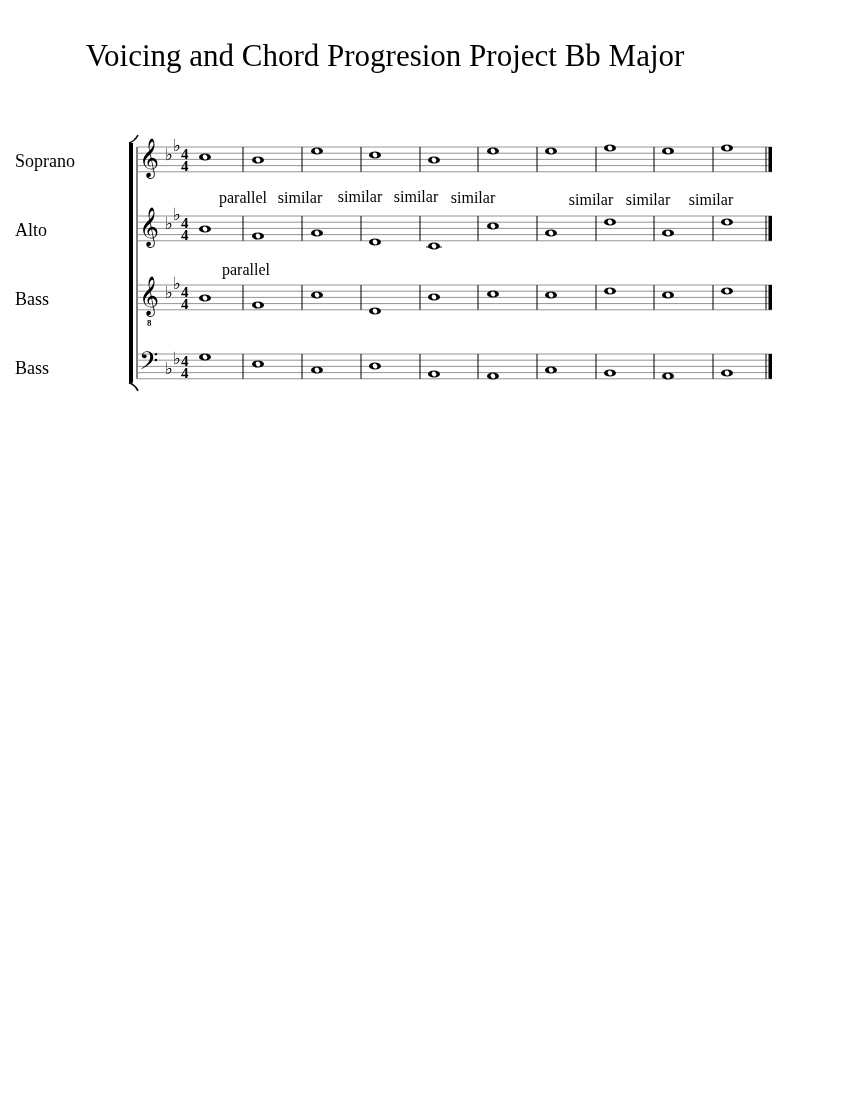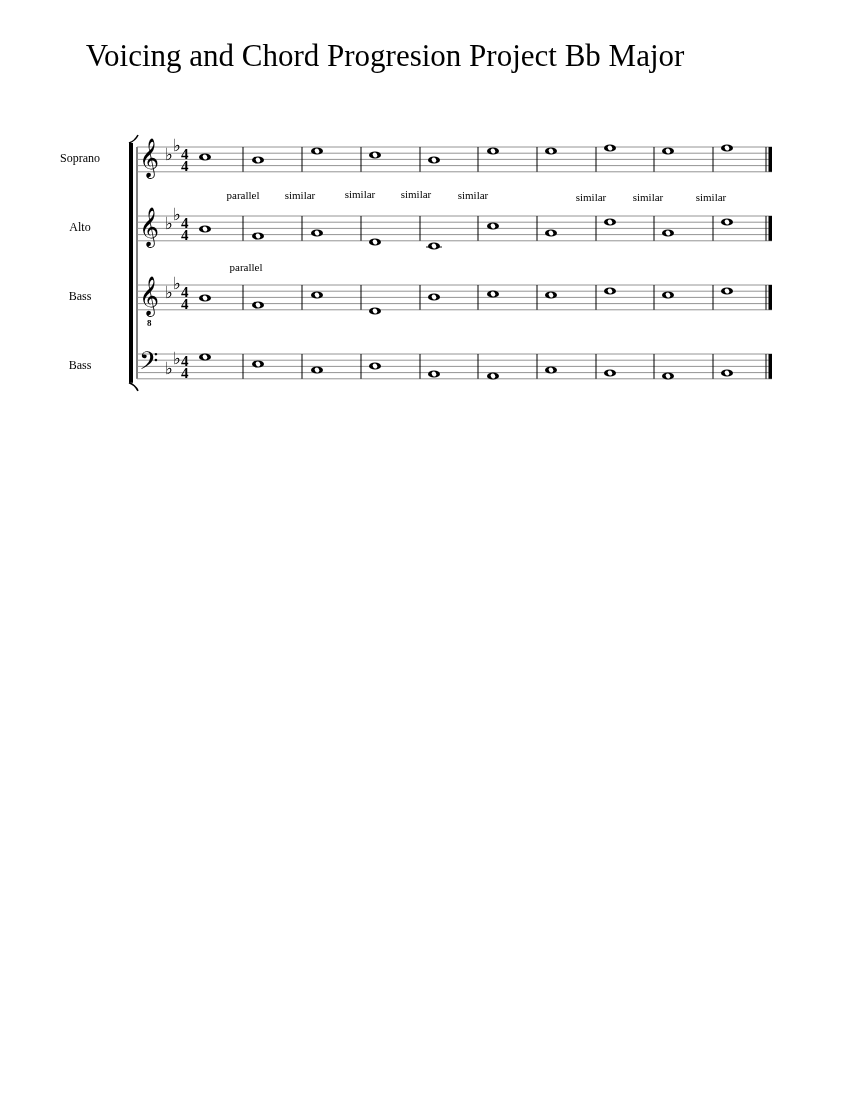--- a/index.html
+++ b/index.html
@@ -1,22 +1,22 @@
 <!DOCTYPE html>
 <html><head>
 <meta charset="utf-8">
 <style>
   html, body { margin: 0; padding: 0; background: #ffffff; }
   body { width: 850px; height: 1100px; position: relative; overflow: hidden;
          font-family: "Liberation Serif", "DejaVu Serif", serif; color: #000; }
   .title { position: absolute; top: 36px; left: 0; width: 770px; text-align: center;
            font-size: 31px; line-height: 40px; }
   .score { position: absolute; left: 0; top: 0; width: 850px; height: 420px; }
-  .inst-label { position: absolute; font-size: 12px; text-align: center; width: 110px; left: 25px; }
-  .annot { position: absolute; font-size: 11px; transform: translateX(-50%); white-space: nowrap; }
+  .inst-label { position: absolute; font-size: 18px; text-align: left; width: 110px; left: 15px; }
+  .annot { position: absolute; font-size: 16px; transform: translateX(-50%); white-space: nowrap; }
 </style>
 </head>
 <body>
 
 <div class="title">Voicing and Chord Progresion Project Bb Major</div>
 
 <div id="labels">
     <div class="inst-label" style="top: 151px;">Soprano</div>
     <div class="inst-label" style="top: 220px; font-family: Liberation Serif, serif;">Alto</div>
     <div class="inst-label" style="top: 289px;">Bass</div>

